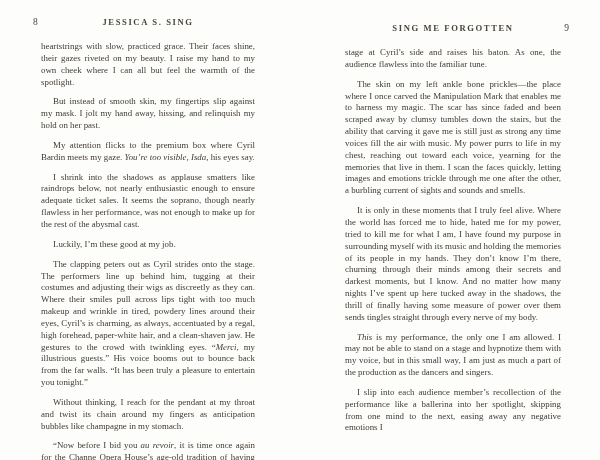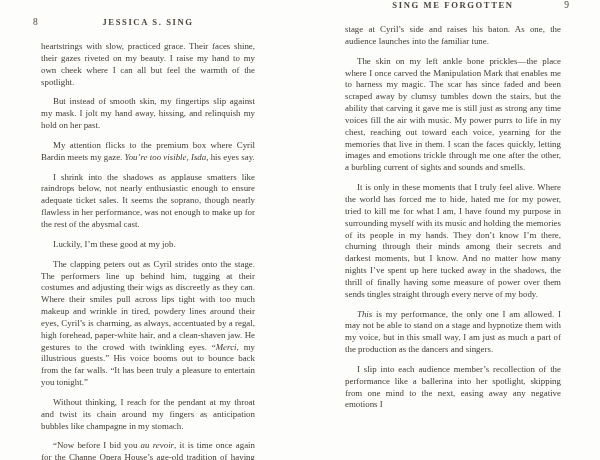--- a/index.html
+++ b/index.html
@@ -16,21 +16,21 @@
   }
   .page {
     width: 300px;
     height: 460px;
     box-sizing: border-box;
     position: relative;
     font-family: "Liberation Serif", "DejaVu Serif", serif;
     color: #413a33;
   }
   .page-left  { padding: 17px 37px 0 33px; }
-  .page-right { padding: 0 31px 0 37px; }
+  .page-right { padding: 23px 31px 0 37px; }
 
   .running-head {
     position: relative;
     height: 13px;
     margin-bottom: 11px;
     text-align: center;
     font-size: 8.6px;
     font-weight: bold;
     letter-spacing: 1.6px;
     color: #4a433b;
@@ -79,21 +79,21 @@
         <p class="para indent"><span>The conductor cues up the darkest, then climbs onto the</span></p>
       </div>
   </div>
 
   <div class="page page-right">
     <div class="running-head">
       <span>SING ME FORGOTTEN</span>
       <span class="folio folio-right">9</span>
     </div>
     <div class="page-body">
-        <p class="para"><span>stage at Cyril’s side and raises his baton. As one, the audience launches into the familiar tune.</span></p>
+        <p class="para"><span>stage at Cyril’s side and raises his baton. As one, the audience flawless into the familiar tune.</span></p>
         <p class="para indent"><span>The skin on my left ankle bone prickles—the place where I once carved the Manipulation Mark that enables me to harness my magic. The scar has since faded and been scraped away by clumsy tumbles down the stairs, but the ability that carving it gave me is still just as strong any time voices fill the air with music. My power purrs to life in my chest, reaching out toward each voice, yearning for the memories that live in them. I scan the faces quickly, letting images and emotions trickle through me one after the other, a burbling current of sights and sounds and smells.</span></p>
         <p class="para indent"><span>It is only in these moments that I truly feel alive. Where the world has forced me to hide, hated me for my power, tried to kill me for what I am, I have found my purpose in surrounding myself with its music and holding the memories of its people in my hands. They don’t know I’m there, churning through their minds among their secrets and darkest moments, but I know. And no matter how many nights I’ve spent up here tucked away in the shadows, the thrill of finally having some measure of power over them sends tingles straight through every nerve of my body.</span></p>
         <p class="para indent"><em>This</em><span> is my performance, the only one I am allowed. I may not be able to stand on a stage and hypnotize them with my voice, but in this small way, I am just as much a part of the production as the dancers and singers.</span></p>
         <p class="para indent"><span>I slip into each audience member’s recollection of the performance like a ballerina into her spotlight, skipping from one mind to the next, easing away any negative emotions I</span></p>
       </div>
   </div>
 
 </div>
 
 </body></html>

